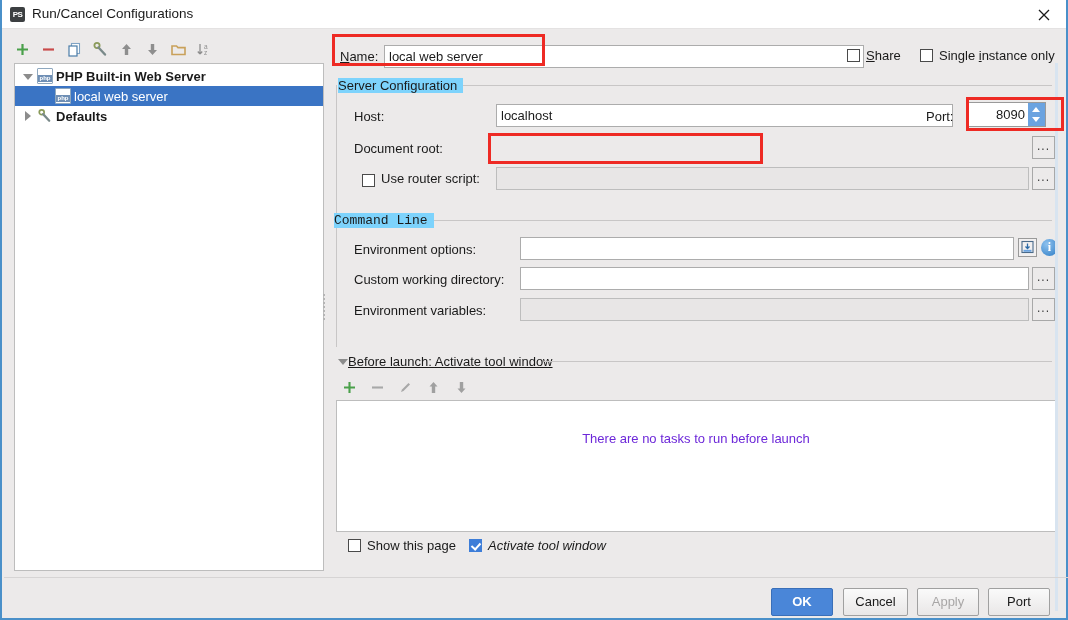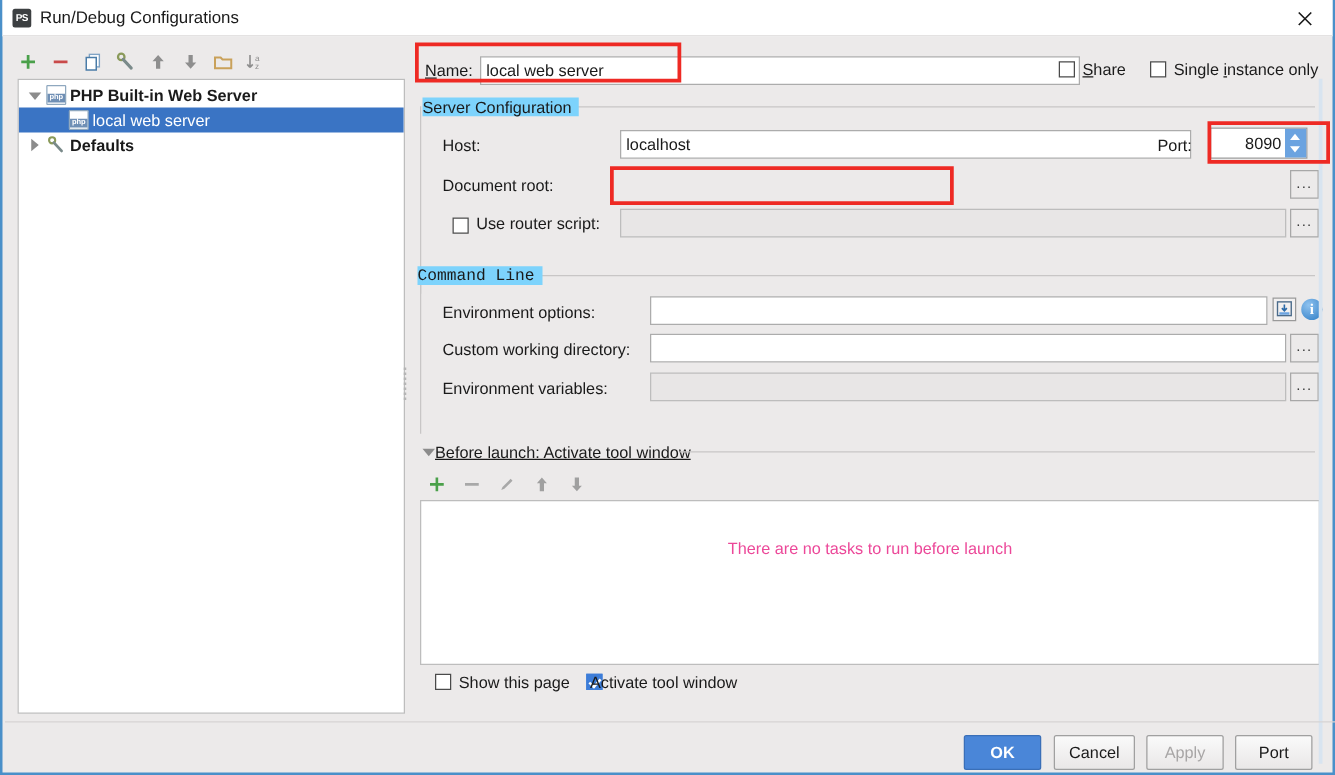--- a/index.html
+++ b/index.html
@@ -204,21 +204,21 @@
   #port-spin .up { top:4px; border-left:4px solid transparent; border-right:4px solid transparent; border-bottom:5px solid #fff; }
   #port-spin .dn { bottom:4px; border-left:4px solid transparent; border-right:4px solid transparent; border-top:5px solid #fff; }
 
   
   #task-list {
     position: absolute;
     background: #ffffff; border: 1px solid #bdbdbd;
   }
   #task-empty {
     position: absolute; left: 0; right: 0; top: 30px;
-    text-align: center; color: #ec4899; font-size: 13px;
+    text-align: center; color: #6d28d9; font-size: 13px;
   }
 
   #bl-toolbar { position:absolute; display:flex; align-items:center; gap:13px; }
   .blicon { width:15px; height:15px; position:relative; cursor:pointer; }
 
   
   .btn {
     position: absolute;
     height: 28px;
     border: 1px solid #a0a0a0;
@@ -270,21 +270,21 @@
     cursor: pointer;
   }
 </style>
 </head>
 <body>
 
 <div id="window">
 
   <div id="titlebar">
     <div id="app-icon">PS</div>
-    <div id="title-text">Run/Debug Configurations</div>
+    <div id="title-text">Run/Cancel Configurations</div>
     <div id="close-btn">
       <svg width="12" height="12" viewBox="0 0 12 12">
           <path d="M1 1 L11 11 M11 1 L1 11" stroke="#1a1a1a" stroke-width="1.3" fill="none"></path>
         </svg>
     </div>
   </div>
 
   <div id="tree-toolbar">
     <div class="tbicon">
       <svg width="17" height="17" viewBox="0 0 17 17">
@@ -460,21 +460,21 @@
     </div>
 
     <div id="task-list" style="left:4px; top:366px; width:720px; height:132px;">
       <div id="task-empty">There are no tasks to run before launch</div>
     </div>
 
     <div class="cb" style="left:16px; top:505px;"></div>
     <div class="lbl" style="left:35px; top:504px;">Show this page</div>
 
     <div class="cb checked" style="left:137px; top:505px;"></div>
-    <div class="lbl" style="left:140px; top:504px;">Activate tool window</div>
+    <div class="lbl" style="left:156px; top:504px;font-style:italic;">Activate tool window</div>
 
     <div id="vscroll"></div>
   </div>
 
   <div id="footer-sep"></div>
   <div class="btn primary" style="left:769px; top:588px; width:62px;">OK</div>
   <div class="btn" style="left:841px; top:588px; width:65px;">Cancel</div>
   <div class="btn disabled" style="left:915px; top:588px; width:62px;">Apply</div>
   <div class="btn" style="left:986px; top:588px; width:62px;">Port</div>
 

